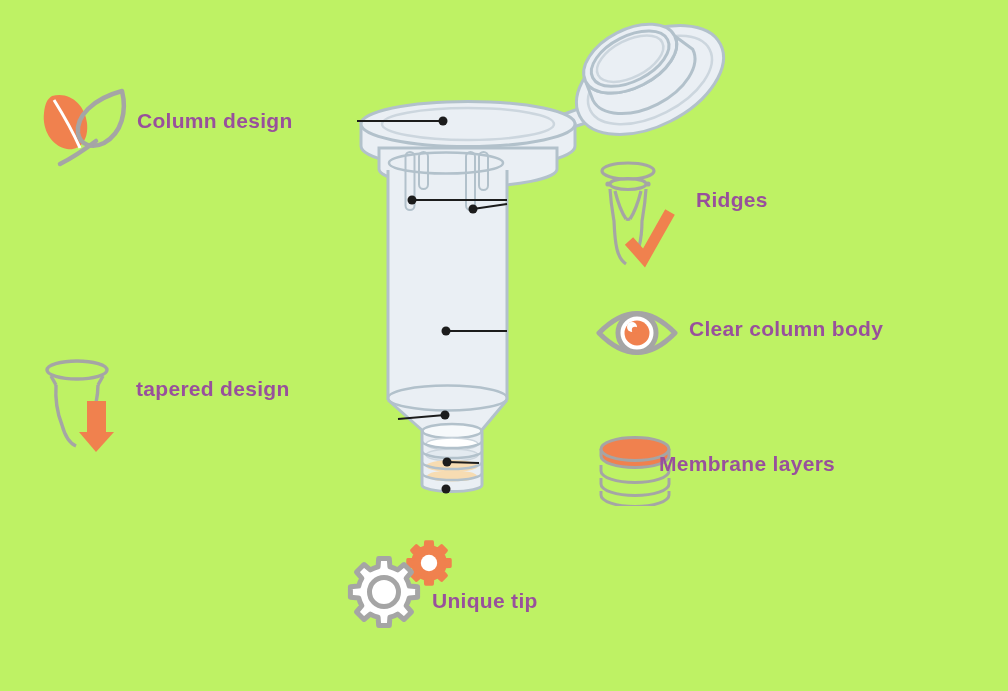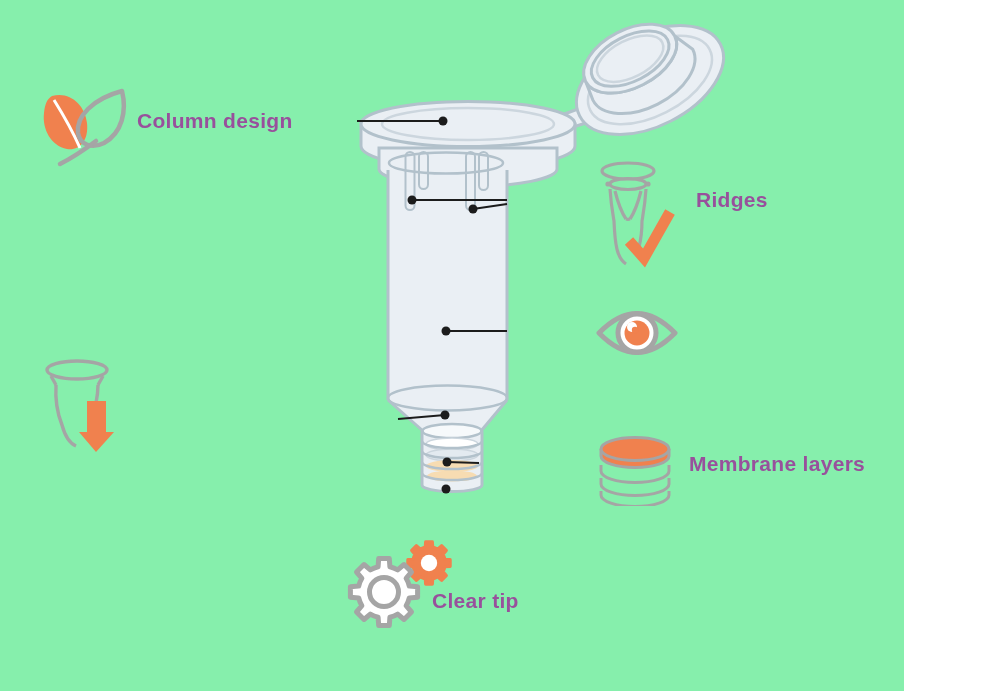--- a/index.html
+++ b/index.html
@@ -8,21 +8,21 @@
     --icon-gray:#a5a5a5;
     --col-fill:#eaeff4;
     --col-stroke:#b2c1cb;
     --col-stroke-light:#ccd6de;
     --mouth-fill:#e2e9ef;
     --peach:#f7dcb2;
     --ink:#1c1c1c;
   }
   html,body{margin:0;padding:0;background:#fff;}
   .stage{
-    position:relative;width:904px;height:691px;background:#86efac;overflow:hidden;
+    position:relative;width:1008px;height:691px;background:#bef264;overflow:hidden;
     font-family:"Liberation Sans",sans-serif;
   }
   .stage svg{position:absolute;display:block;}
   .label{
     position:absolute;font-weight:bold;font-size:21px;line-height:24px;
     color:var(--purple);letter-spacing:.3px;white-space:nowrap;
   }
   .label .line{display:block;line-height:29px;}
 </style>
 </head>
@@ -148,57 +148,59 @@
   <div class="label" style="left:696px;top:188px">Ridges</div>
 
   <svg style="left:596px;top:301px" width="82" height="64" viewBox="0 0 82 64">
     <path d="M 3 32 Q 41 -7 79 32 Q 41 71 3 32 Z" fill="none" stroke="var(--icon-gray)" stroke-width="5" stroke-linejoin="round"></path>
     <circle cx="41" cy="32" r="19" fill="#ffffff" stroke="var(--icon-gray)" stroke-width="5"></circle>
     <circle cx="41" cy="32" r="12.5" fill="var(--orange)"></circle>
     <circle cx="36" cy="26" r="5" fill="#ffffff"></circle>
     <circle cx="39" cy="29" r="3.2" fill="var(--orange)"></circle>
   </svg>
 
+  <div class="label" style="left:689px;top:317px">Clear column body</div>
 
   <svg style="left:597px;top:434px" width="78" height="72" viewBox="0 0 78 72">
     <path d="M 4 15 L 4 22 A 34 11.5 0 0 0 72 22 L 72 15" fill="var(--orange)" stroke="var(--icon-gray)" stroke-width="3"></path>
     <ellipse cx="38" cy="15" rx="34" ry="11.5" fill="var(--orange)" stroke="var(--icon-gray)" stroke-width="3"></ellipse>
     <g fill="none" stroke="var(--icon-gray)" stroke-width="3">
       <path d="M 4 31 L 4 37 A 34 11.5 0 0 0 72 37 L 72 31"></path>
       <path d="M 4 44 L 4 50 A 34 11.5 0 0 0 72 50 L 72 44"></path>
       <path d="M 4 57 L 4 61 A 34 11.5 0 0 0 72 61 L 72 57"></path>
     </g>
   </svg>
 
-  <div class="label" style="left:689px;top:452px">Membrane layers</div>
+  <div class="label" style="left:659px;top:452px">Membrane layers</div>
 
   <svg style="left:42px;top:357px" width="78" height="100" viewBox="0 0 78 100">
     <g stroke="var(--icon-gray)" stroke-width="3.4" fill="none">
       <ellipse cx="35" cy="13" rx="30" ry="9"></ellipse>
       <path d="M 9 19 L 14 28"></path>
       <path d="M 61 19 L 56 28"></path>
       <path d="M 14 28 C 13 44 16 58 20 68 C 23 79 27 86 34 89"></path>
       <path d="M 56 28 C 56 35 55 41 54 46"></path>
     </g>
     <rect x="45" y="44" width="19" height="31" fill="var(--orange)"></rect>
     <polygon points="37,75 72,75 54,95" fill="var(--orange)"></polygon>
   </svg>
 
   <div class="label" style="left:136px;top:374px">
+    <span class="line">tapered design</span>
   </div>
 
   <svg style="left:336px;top:528px" width="132" height="112" viewBox="0 0 132 112">
     <defs>
       <path id="gear" d="M25.3 -5.9 L33.6 -5.3 L33.6 5.3 L25.3 5.9 A26 26 0 0 1 22.1 13.7 L27.5 20 L20 27.5 L13.7 22.1 A26 26 0 0 1 5.9 25.3 L5.3 33.6 L-5.3 33.6 L-5.9 25.3 A26 26 0 0 1 -13.7 22.1 L-20 27.5 L-27.5 20 L-22.1 13.7 A26 26 0 0 1 -25.3 5.9 L-33.6 5.3 L-33.6 -5.3 L-25.3 -5.9 A26 26 0 0 1 -22.1 -13.7 L-27.5 -20 L-20 -27.5 L-13.7 -22.1 A26 26 0 0 1 -5.9 -25.3 L-5.3 -33.6 L5.3 -33.6 L5.9 -25.3 A26 26 0 0 1 13.7 -22.1 L20 -27.5 L27.5 -20 L22.1 -13.7 A26 26 0 0 1 25.3 -5.9 Z"></path>
     </defs>
     <g transform="translate(93,35) scale(0.63)">
       <use href="#gear" fill="var(--orange)" stroke="var(--orange)" stroke-width="5" stroke-linejoin="round"></use>
       <circle r="13" fill="#ffffff"></circle>
     </g>
     <g transform="translate(48,64)">
       <use href="#gear" fill="#ffffff" stroke="var(--icon-gray)" stroke-width="5" stroke-linejoin="round"></use>
       <circle r="14.5" fill="#ffffff" stroke="var(--icon-gray)" stroke-width="5"></circle>
     </g>
   </svg>
 
-  <div class="label" style="left:432px;top:589px">Clear tip</div>
+  <div class="label" style="left:432px;top:589px">Unique tip</div>
 
 </div>
 
 </body></html>

